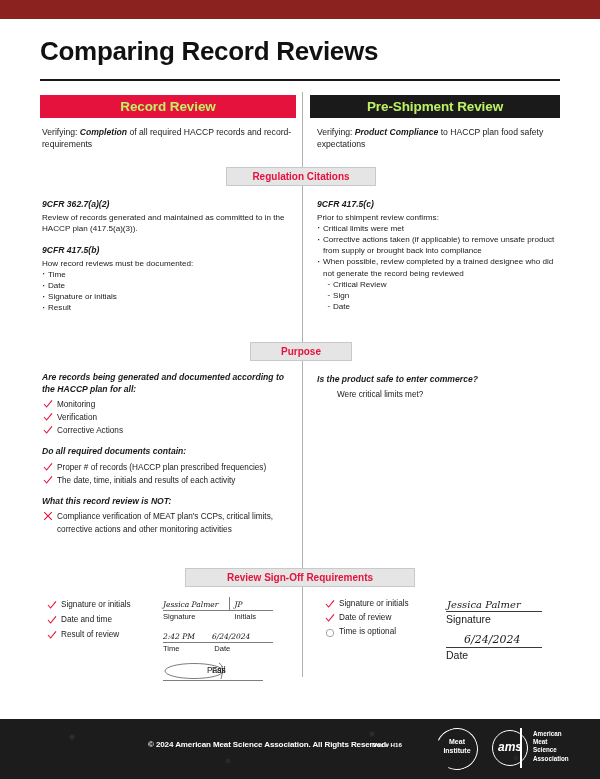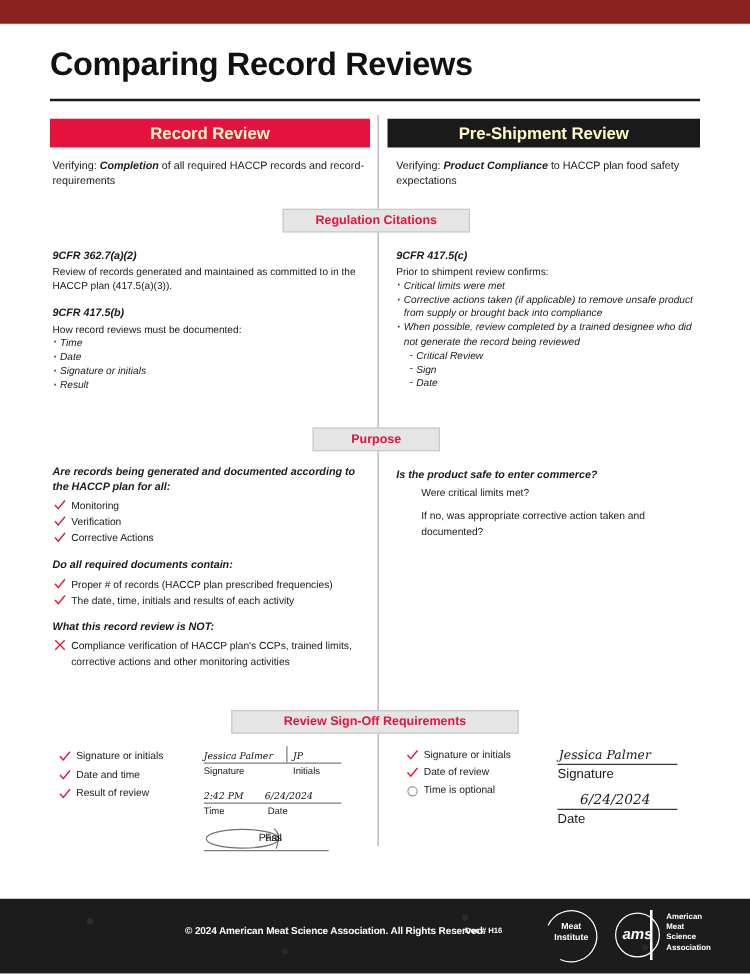--- a/index.html
+++ b/index.html
@@ -46,21 +46,21 @@
     height: 2px;
     background: #1a1a1a;
   }
   
   .colhead {
     position: absolute;
     top: 95px;
     height: 23px;
     line-height: 23px;
     text-align: center;
-    color: #fef9c3;
+    color: #bef264;
     font-weight: bold;
     font-size: 13.5px;
     letter-spacing: -0.1px;
   }
   .colhead.left  { left: 40px;  width: 256px; background: #e4123c; }
   .colhead.right { left: 310px; width: 250px; background: #1a1a1a; }
 
   
   .divider {
     position: absolute;
@@ -86,21 +86,20 @@
     font-weight: bold;
     font-style: italic;
     font-size: 8.6px;
     margin-bottom: 1px;
   }
   .cite-body { font-size: 8.1px; line-height: 11.2px; }
   ul.dash {
     list-style: none;
     margin: 0;
     padding: 0;
-    font-style: italic;
   }
   ul.dash li {
     position: relative;
     padding-left: 6px;
     font-size: 8.1px;
     line-height: 11.2px;
   }
   ul.dash li:before {
     content: "·";
     position: absolute;
@@ -433,30 +432,29 @@
         <span>The date, time, initials and results of each activity</span>
       </li>
     </ul>
 
     <div class="q-head">What this record review is NOT:</div>
     <ul class="checklist">
       <li>
         <svg class="mark" viewBox="0 0 10 10">
             <path d="M1.2 1.2 L8.8 8.8 M8.8 1.2 L1.2 8.8" fill="none" stroke="#e4123c" stroke-width="1.1"></path>
           </svg>
-        <span>Compliance verification of HACCP plan's CCPs, trained limits, corrective actions and other monitoring activities</span>
+        <span>Compliance verification of MEAT plan's CCPs, critical limits, corrective actions and other monitoring activities</span>
       </li>
     </ul>
   </div>
 
   <div class="col right" style="top:374px;">
     <div class="q-head">Is the product safe to enter commerce?</div>
     <ul class="plain-list">
       <li style="margin-bottom:6px;">Were critical limits met?</li>
-      <li>If no, was appropriate corrective action taken and documented?</li>
     </ul>
   </div>
 
   <div class="pill" style="left:185px; top:568px; width:228px;">Review Sign-Off Requirements</div>
 
   <div style="position:absolute; left:46px; top:597px; width:110px;">
     <ul class="checklist" style="margin:0;">
       <li style="line-height:15px;">
         <svg class="mark" style="top:3px;" viewBox="0 0 10 10">
             <path d="M1 5 L3.6 8 L9 1.4" fill="none" stroke="#e4123c" stroke-width="1.1"></path>

